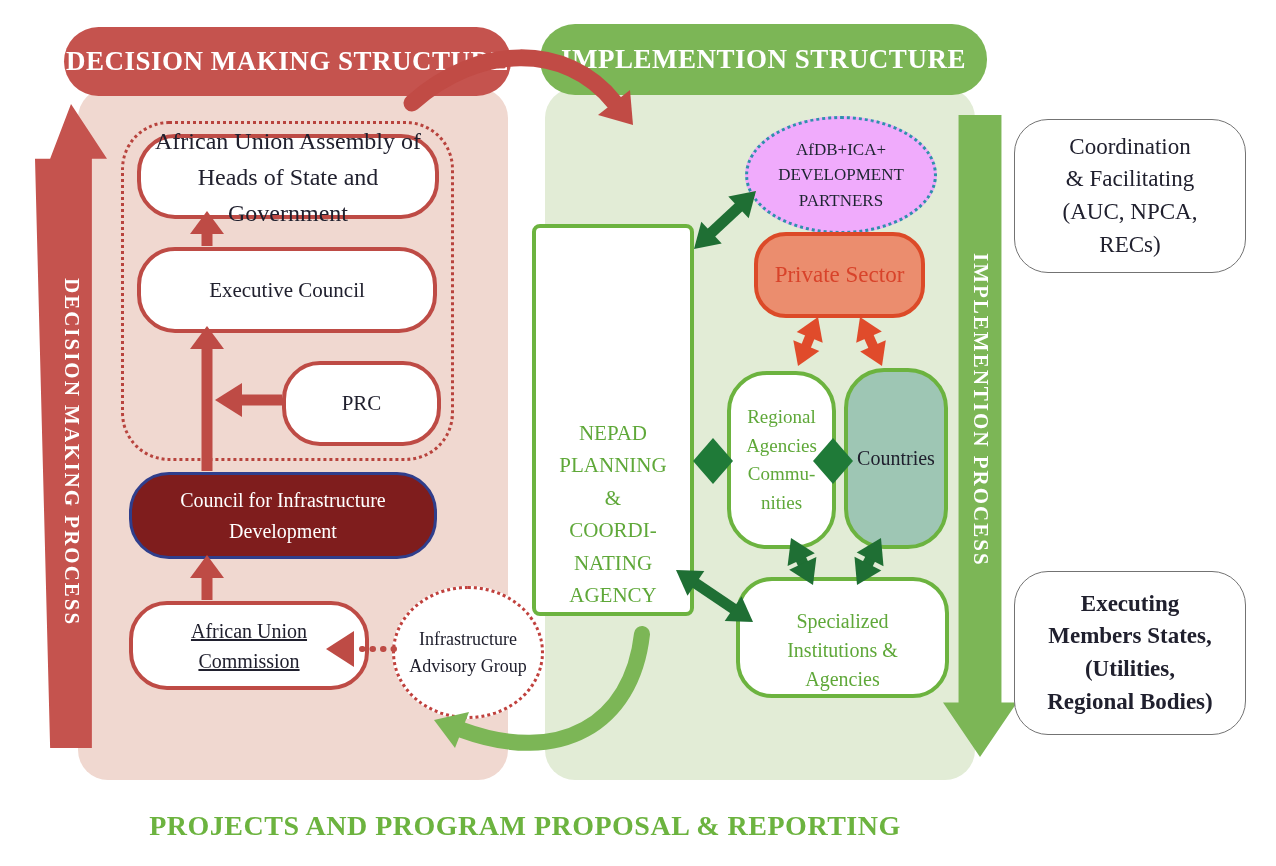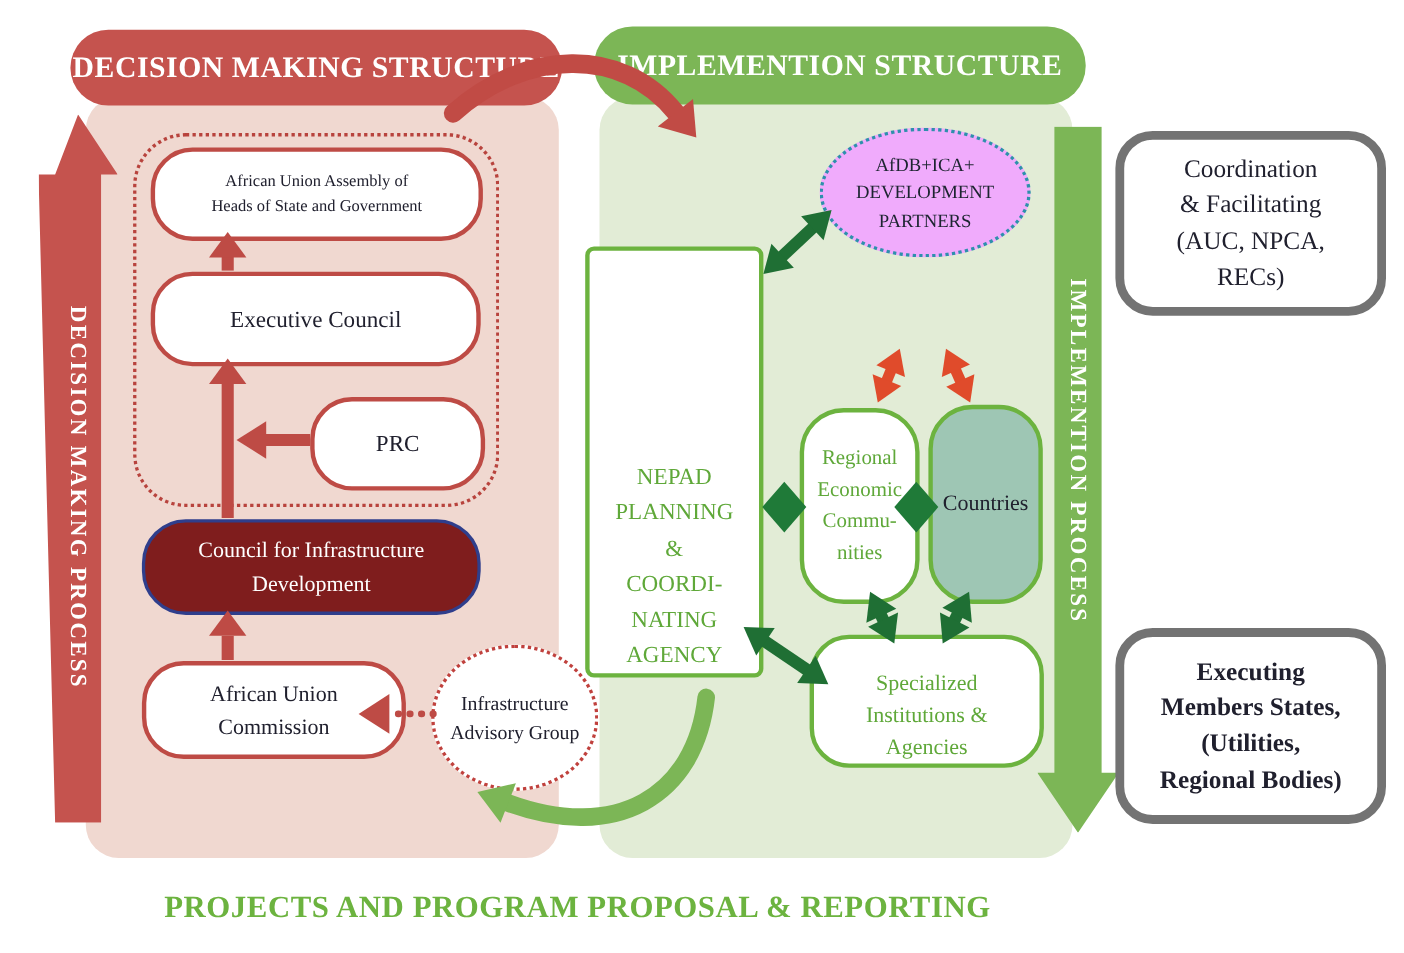--- a/index.html
+++ b/index.html
@@ -39,39 +39,39 @@
   }
 
   .box {
     position:absolute; display:flex; align-items:center; justify-content:center;
     text-align:center; color:#20202E; background:#ffffff;
   }
   .box span { white-space:pre-line; }
   .redb { border:4px solid #BE4B45; border-radius:38px; }
   .greenb { border:4px solid #6CB33F; border-radius:40px; color:#5FA839; }
 
-  #assembly-box { left:137px; top:134px; width:294px; height:77px; font-size:15px; line-height:1.5; }
+  #assembly-box { left:137px; top:134px; width:294px; height:77px; font-size:24px; line-height:1.5; }
   #executive-council-box { left:137px; top:247px; width:292px; height:78px; font-size:21px; }
   #prc-box { left:282px; top:361px; width:151px; height:77px; font-size:21px; }
   #cid-box { left:129px; top:472px; width:302px; height:81px; background:#7f1d1d;
              border:3px solid #2F3E8C; border-radius:40px; color:#fff; font-size:20px; line-height:1.55; }
-  #auc-box { left:129px; top:601px; width:232px; height:81px; font-size:20px; line-height:1.5; }
+  #auc-box { left:129px; top:601px; width:232px; height:81px; font-size:20px; line-height:1.5;text-decoration:underline; }
   #advisory-ellipse { left:392px; top:586px; width:146px; height:127px; border:3px dotted #C0413D;
              border-radius:50%; font-size:18px; line-height:1.45; }
 
   #partners-ellipse { left:745px; top:116px; width:186px; height:112px; background:#f0abfc;
              border:3px dotted #2E8FAC; border-radius:50%; font-size:17px; line-height:1.5; color:#1C2430; }
   #nepad-box { left:532px; top:224px; width:154px; height:384px; font-size:21px; line-height:1.55; border-radius:8px;align-items:flex-end; }
   #private-sector-box { left:754px; top:232px; width:163px; height:78px; background:#EB8D6E;
              border:4px solid #DC4A28; border-radius:32px; color:#D8432A; font-size:23px; }
   #rec-box { left:727px; top:371px; width:101px; height:170px; font-size:19px; line-height:1.5; }
   #countries-box { left:844px; top:368px; width:96px; height:173px; background:#9EC6B4; color:#20202E; font-size:20px;justify-content:center; }
   #specialized-box { left:736px; top:577px; width:205px; height:113px; font-size:20px; line-height:1.45; border-radius:36px;align-items:flex-end; }
 
-  .role { background:#fff; border:8px solid #737373; border-radius:34px; font-size:23px; line-height:1.42; }
+  .role { background:#fff; border:1px solid #737373; border-radius:34px; font-size:23px; line-height:1.42; }
   #role-coordination { left:1014px; top:119px; width:230px; height:152px; }
   #role-financing { left:1014px; top:351px; width:230px; height:162px; }
   #role-executing { left:1014px; top:571px; width:230px; height:162px;font-weight:bold; }
 
   #footer-caption {
     position:absolute; left:105px; top:810px; width:840px; text-align:center;
     color:#6CB33F; font-weight:bold; font-size:28px; letter-spacing:0.5px;font-family:Liberation Serif, serif;
   }
 
   #connectors { position:absolute; left:0; top:0; width:1276px; height:866px; pointer-events:none; }
@@ -129,23 +129,26 @@
 PARTNERS</span>
   </div>
   <div class="box greenb" id="nepad-box">
     <span>NEPAD
 PLANNING
 &amp;
 COORDI-
 NATING
 AGENCY</span>
   </div>
+  <div class="box" id="private-sector-box">
+    <span>Private Sector</span>
+  </div>
   <div class="box greenb" id="rec-box">
     <span>Regional
-Economic
+Agencies
 Commu-
 nities</span>
   </div>
   <div class="box greenb" id="countries-box">
     <span>Countries</span>
   </div>
   <div class="box greenb" id="specialized-box">
     <span>Specialized
 Institutions &amp;
 Agencies</span>

